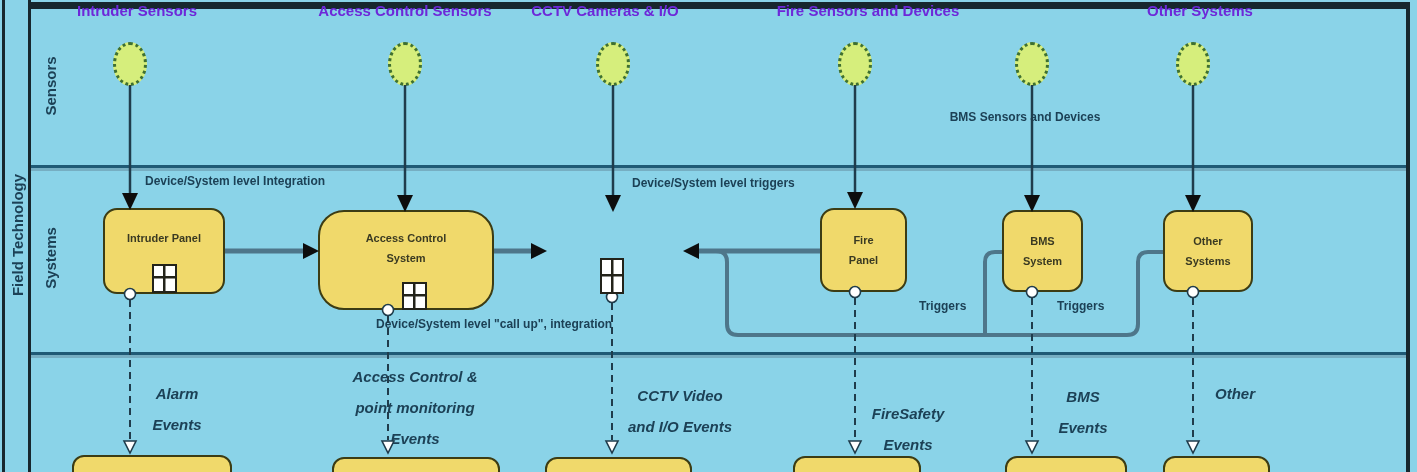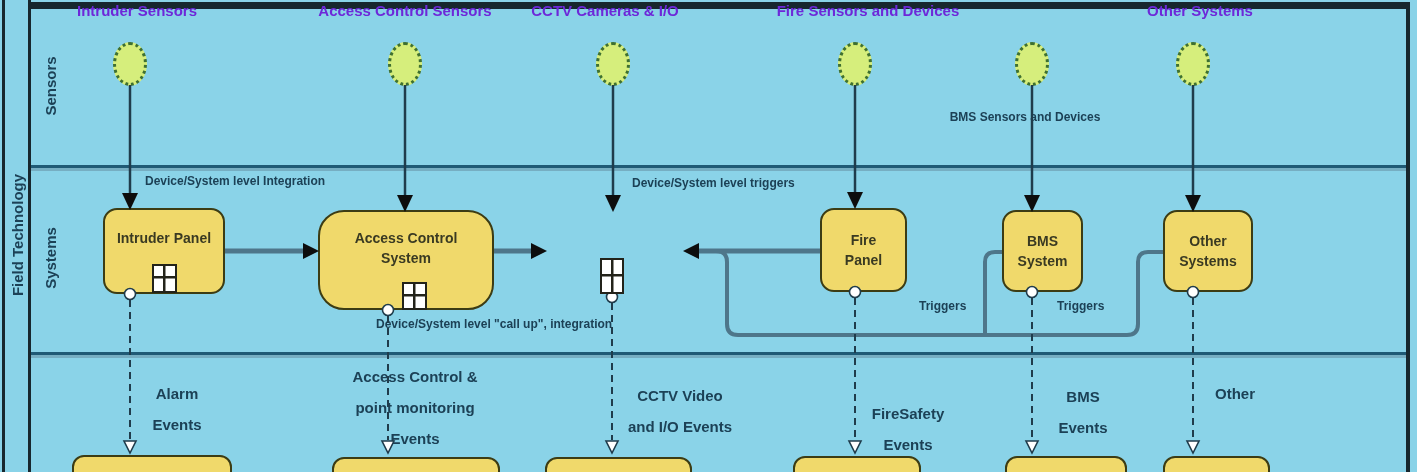--- a/index.html
+++ b/index.html
@@ -25,29 +25,29 @@
   }
   .sensor-ellipse{
     position:absolute; width:34px; height:44px; top:42px;
     background:#d6ee7c; border:3px dotted #3f7030; border-radius:50%;
     box-sizing:border-box;
   }
   .sysbox{
     position:absolute; background:#f0d96b; border:2.5px solid #3c3c14;
     border-radius:14px; box-sizing:border-box;
     display:flex; align-items:center; justify-content:center; text-align:center;
-    color:#3a3a22; font-size:14px; line-height:20px; white-space:pre-line;
+    color:#3a3a22; font-size:11px; line-height:20px; white-space:pre-line;
   }
   .botbox{
     position:absolute; background:#f0d96b; border:2.5px solid #3c3c14;
     border-radius:12px; height:44px; box-sizing:border-box;
   }
   .eventlabel{
     position:absolute; transform:translateX(-50%); text-align:center;
-    color:#1c4156; font-size:15px; line-height:31px; white-space:pre-line;
+    color:#1c4156; font-size:15px; line-height:31px; white-space:pre-line;font-style:italic;
   }
   .component-icon{
     position:absolute; box-sizing:border-box; border:2px solid #23231a;
     background:
       linear-gradient(#23231a,#23231a) 50% 0/2.5px 100% no-repeat,
       linear-gradient(#23231a,#23231a) 0 46%/100% 2.5px no-repeat,
       #ffffff;
     z-index:6;
   }
   #connector-layer{position:absolute; left:0; top:0; z-index:5; pointer-events:none;}

